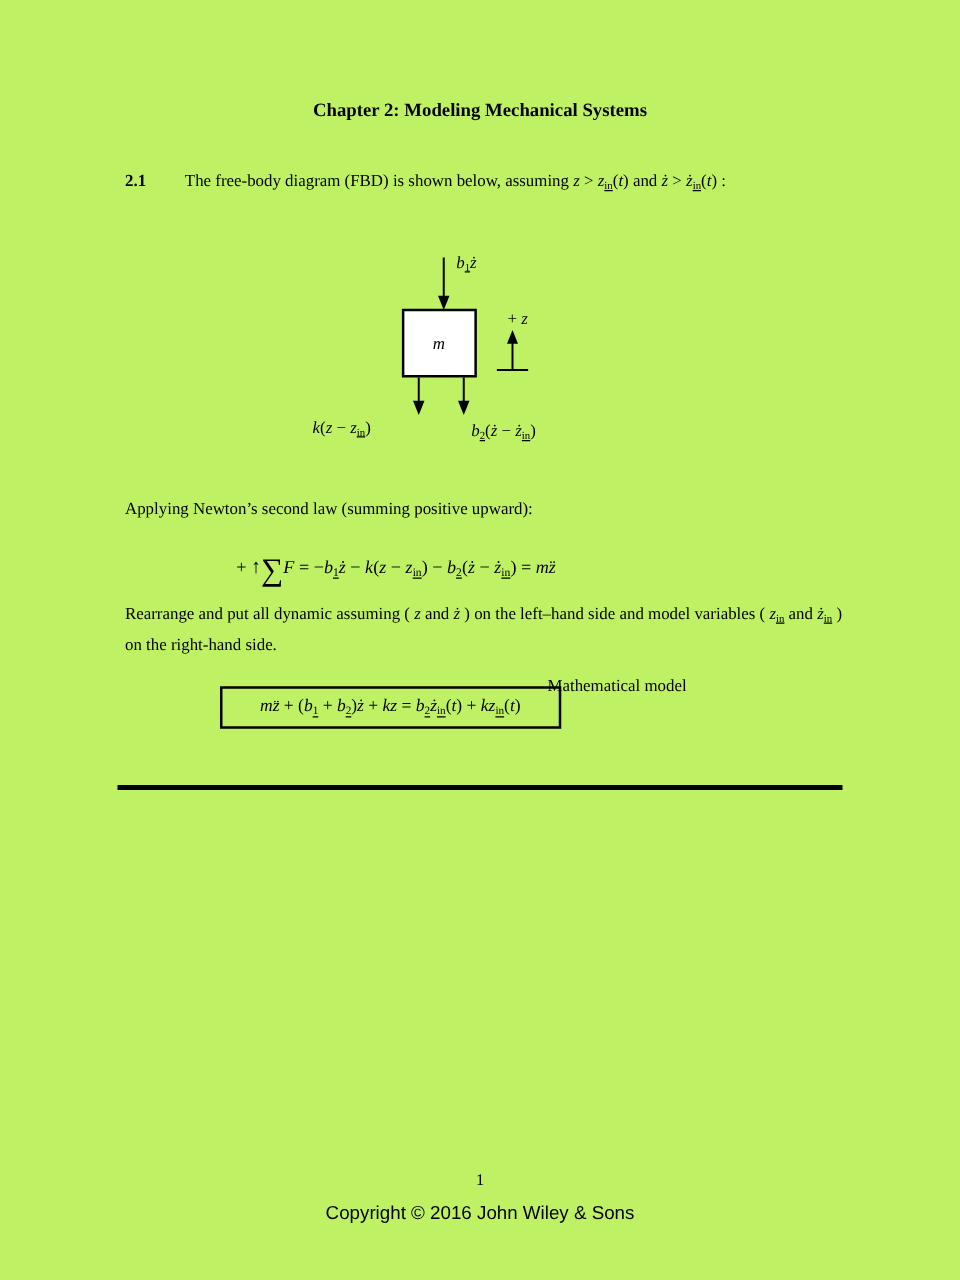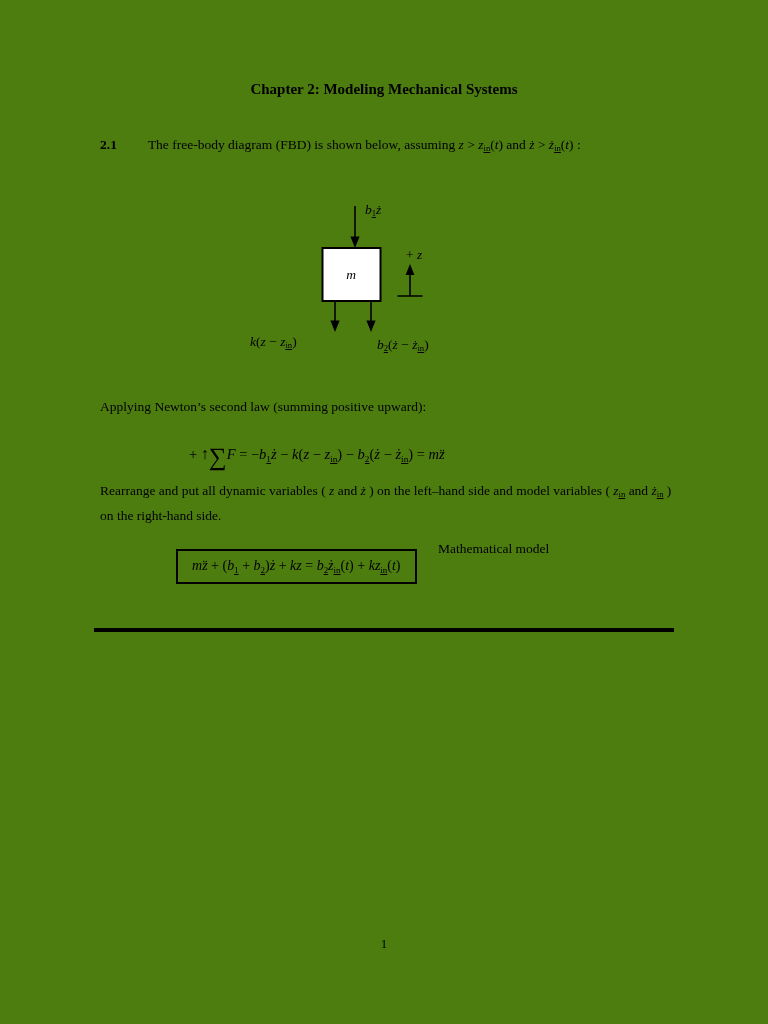--- a/index.html
+++ b/index.html
@@ -1,19 +1,19 @@
 <!DOCTYPE html>
 <html><head>
 <meta charset="utf-8">
 <style>
   html,body{margin:0;padding:0;background:#ffffff;}
   .page{
     position:relative;
     width:768px;height:1024px;
-    background:#4d7c0f;
+    background:#bef264;
     font-family:"Liberation Serif","DejaVu Serif",serif;
     color:#000;
     overflow:hidden;
   }
   .title{
     position:absolute;top:81px;left:0;width:768px;
     text-align:center;font-weight:bold;font-size:15px;
   }
   .problem{
     position:absolute;top:137px;left:100px;width:620px;
@@ -35,21 +35,21 @@
   .eq-newton{
     position:absolute;top:444px;left:189px;
     font-size:14.5px;line-height:20px;white-space:nowrap;
   }
   .rearrange{
     position:absolute;top:480px;left:100px;width:576px;
     font-size:13.5px;line-height:22px;
   }
   .model-box{
     position:absolute;top:549px;left:176px;
-    border:2px solid #000;padding:7px 14px;
+    border:2px solid #000;padding:7px 30px;
     font-size:14px;white-space:nowrap;
   }
   .model-label{position:absolute;top:541px;left:438px;font-size:13.5px;}
   .rule{position:absolute;top:628px;left:94px;width:580px;height:4px;background:#000;}
   .pageno{position:absolute;top:936px;left:0;width:768px;text-align:center;font-size:13px;}
   .copyright{
     position:absolute;top:962px;left:0;width:768px;text-align:center;
     font-family:"Liberation Sans","DejaVu Sans",sans-serif;font-size:15px;
   }
   
@@ -93,24 +93,25 @@
       </div>
     <div class="fbd-label lbl-axis"><span>+ </span><span class="m-it">z</span></div>
     <div class="fbd-label lbl-spring"><span class="m-it">k</span><span>(</span><span class="m-it">z</span><span> − </span><span class="m-it">z</span><span class="m-sub">in</span><span>)</span></div>
     <div class="fbd-label lbl-damper2"><span class="m-it">b</span><span class="m-sub">2</span><span>(</span><span class="m-it">ż</span><span> − </span><span class="m-it">ż</span><span class="m-sub">in</span><span>)</span></div>
   </div>
 
   <div class="applying">Applying Newton’s second law (summing positive upward):</div>
 
   <div class="eq-newton"><span>+ </span><span class="m-up">↑</span><span class="m-sum">∑</span><span class="m-it">F</span><span> = −</span><span class="m-it">b</span><span class="m-sub">1</span><span class="m-it">ż</span><span> − </span><span class="m-it">k</span><span>(</span><span class="m-it">z</span><span> − </span><span class="m-it">z</span><span class="m-sub">in</span><span>) − </span><span class="m-it">b</span><span class="m-sub">2</span><span>(</span><span class="m-it">ż</span><span> − </span><span class="m-it">ż</span><span class="m-sub">in</span><span>) = </span><span class="m-it">m</span><span class="m-it">z̈</span></div>
 
-  <div class="rearrange"><span>Rearrange and put all dynamic variables ( </span><span class="m-it">z</span><span> and </span><span class="m-it">ż</span><span> ) on the left–hand side and model variables ( </span><span class="m-it">z</span><span class="m-sub">in</span><span> and </span><span class="m-it">ż</span><span class="m-sub">in</span><span> ) on the right-hand side.</span></div>
+  <div class="rearrange"><span>Rearrange and put all dynamic assuming ( </span><span class="m-it">z</span><span> and </span><span class="m-it">ż</span><span> ) on the left–hand side and model variables ( </span><span class="m-it">z</span><span class="m-sub">in</span><span> and </span><span class="m-it">ż</span><span class="m-sub">in</span><span> ) on the right-hand side.</span></div>
 
   <div class="model-box">
     <span><span class="m-it">m</span><span class="m-it">z̈</span><span> + (</span><span class="m-it">b</span><span class="m-sub">1</span><span> + </span><span class="m-it">b</span><span class="m-sub">2</span><span>)</span><span class="m-it">ż</span><span> + </span><span class="m-it">k</span><span class="m-it">z</span><span> = </span><span class="m-it">b</span><span class="m-sub">2</span><span class="m-it">ż</span><span class="m-sub">in</span><span>(</span><span class="m-it">t</span><span>) + </span><span class="m-it">k</span><span class="m-it">z</span><span class="m-sub">in</span><span>(</span><span class="m-it">t</span><span>)</span></span>
   </div>
   <div class="model-label">Mathematical model</div>
 
   <div class="rule"></div>
 
   <div class="pageno">1</div>
+  <div class="copyright">Copyright © 2016 John Wiley &amp; Sons</div>
 
 </div>
 
 </body></html>

